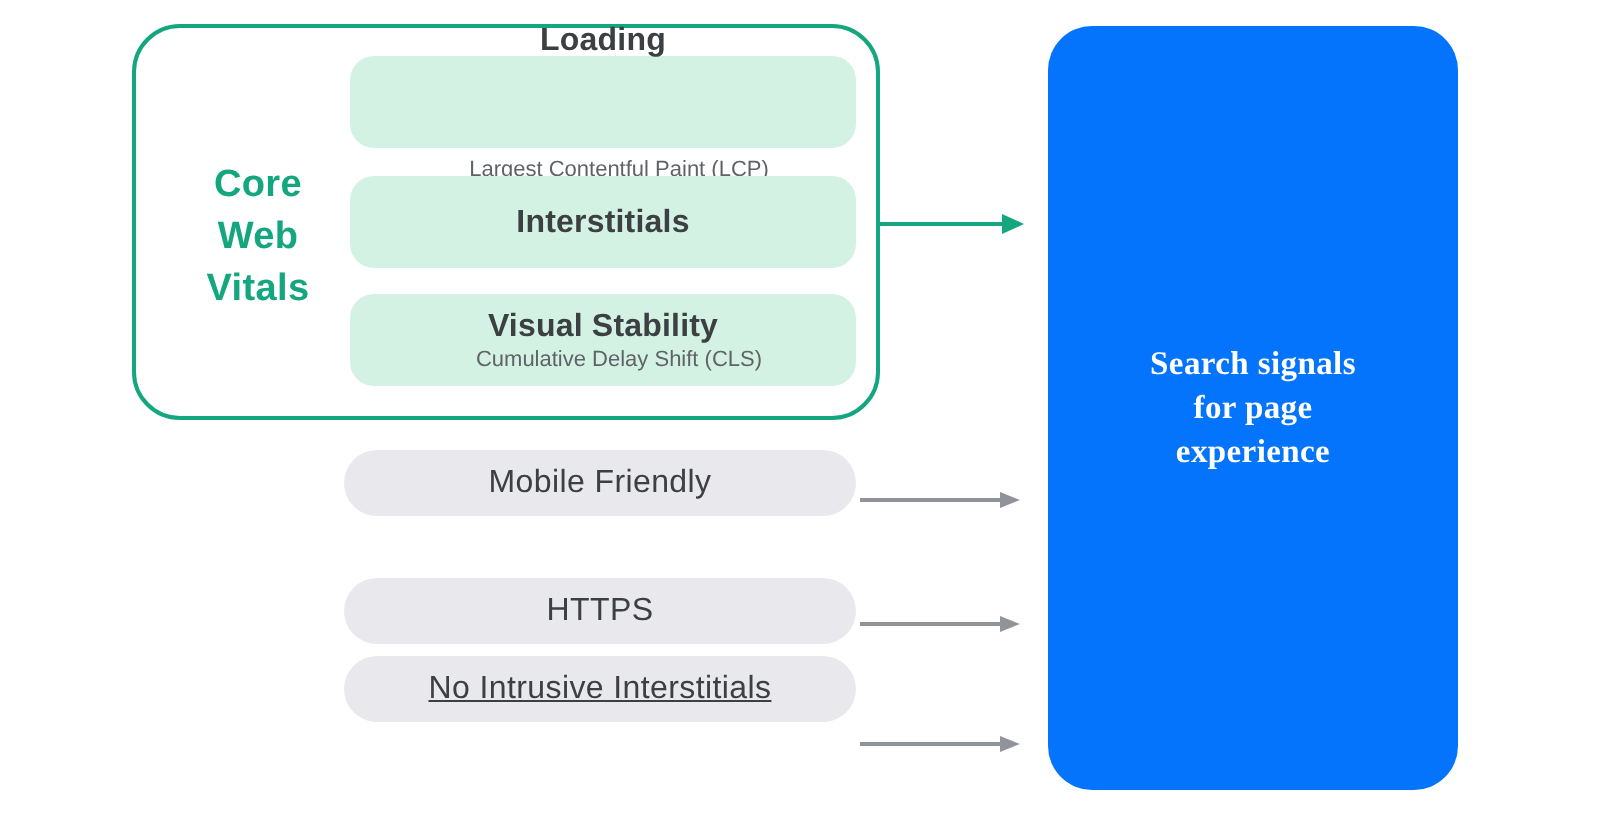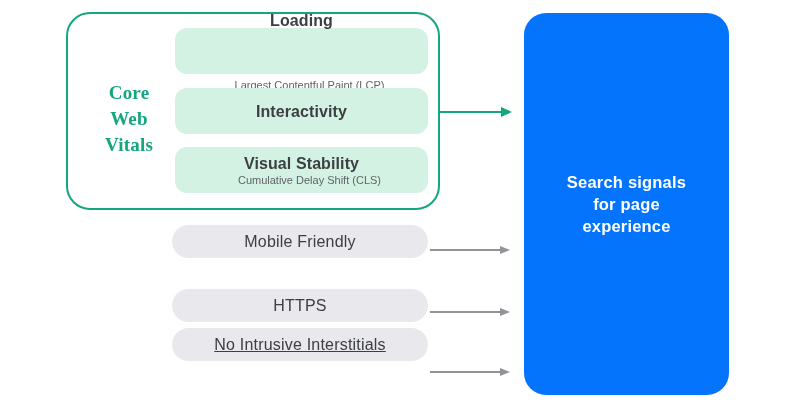--- a/index.html
+++ b/index.html
@@ -25,21 +25,20 @@
   .cwv-label {
     position: absolute;
     left: 84px; top: 80px;
     width: 90px;
     text-align: center;
     color: #14a67f;
     font-size: 19px;
     font-weight: 700;
     line-height: 26px;
     letter-spacing: 0.2px;
-    font-family: Liberation Serif, serif;
   }
 
   
   .pill-green {
     position: absolute;
     left: 175px;
     width: 253px; height: 46px;
     background: #d4f2e3;
     border-radius: 12px;
     display: flex;
@@ -129,20 +128,21 @@
     display: flex;
     flex-direction: column;
     align-items: center;
     justify-content: center;
     text-align: center;
     color: #ffffff;
     font-size: 16.5px;
     font-weight: 700;
     line-height: 22px;
     letter-spacing: 0.2px;
+    font-family: Liberation Serif, serif;
   }
 </style>
 </head>
 <body>
 
 <div class="canvas">
 
   <div class="cwv-group"></div>
 
   <div class="cwv-label">
@@ -150,21 +150,21 @@
     <div>Web</div>
     <div>Vitals</div>
   </div>
 
   <div class="pill-green p0">
     <div class="pill-title">Loading</div>
     <div class="pill-subtitle">Largest Contentful Paint (LCP)</div>
   </div>
 
   <div class="pill-green p1">
-    <div class="pill-title">Interactivity</div>
+    <div class="pill-title">Interstitials</div>
   </div>
 
   <div class="pill-green p2">
     <div class="pill-title">Visual Stability</div>
     <div class="pill-subtitle">Cumulative Delay Shift (CLS)</div>
   </div>
 
   <div class="arrow green"></div>
   <div class="arrow gray a0"></div>
   <div class="arrow gray a1"></div>

